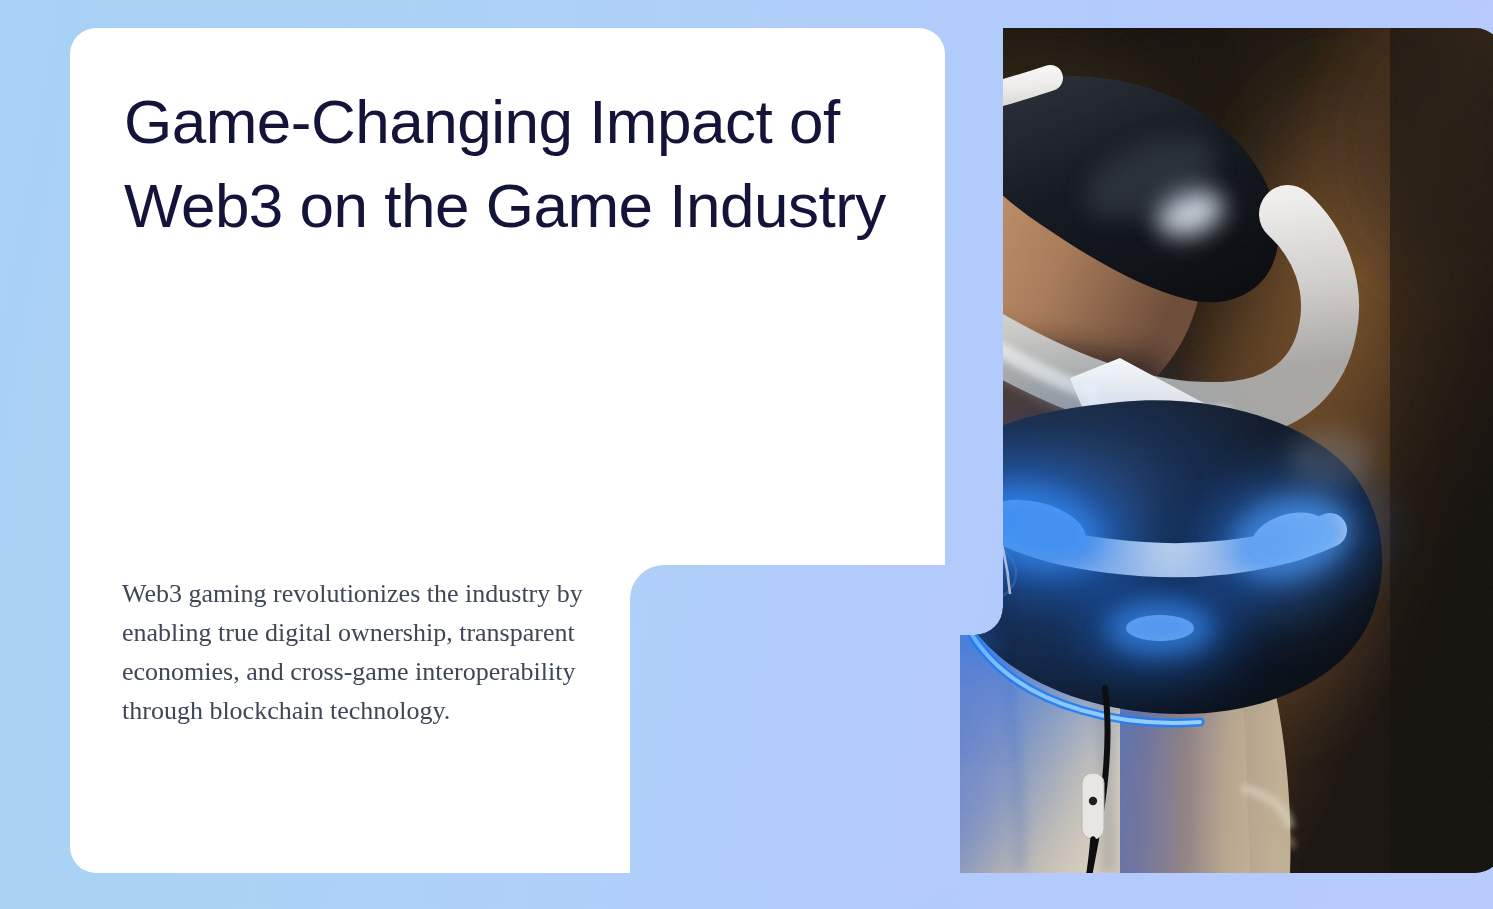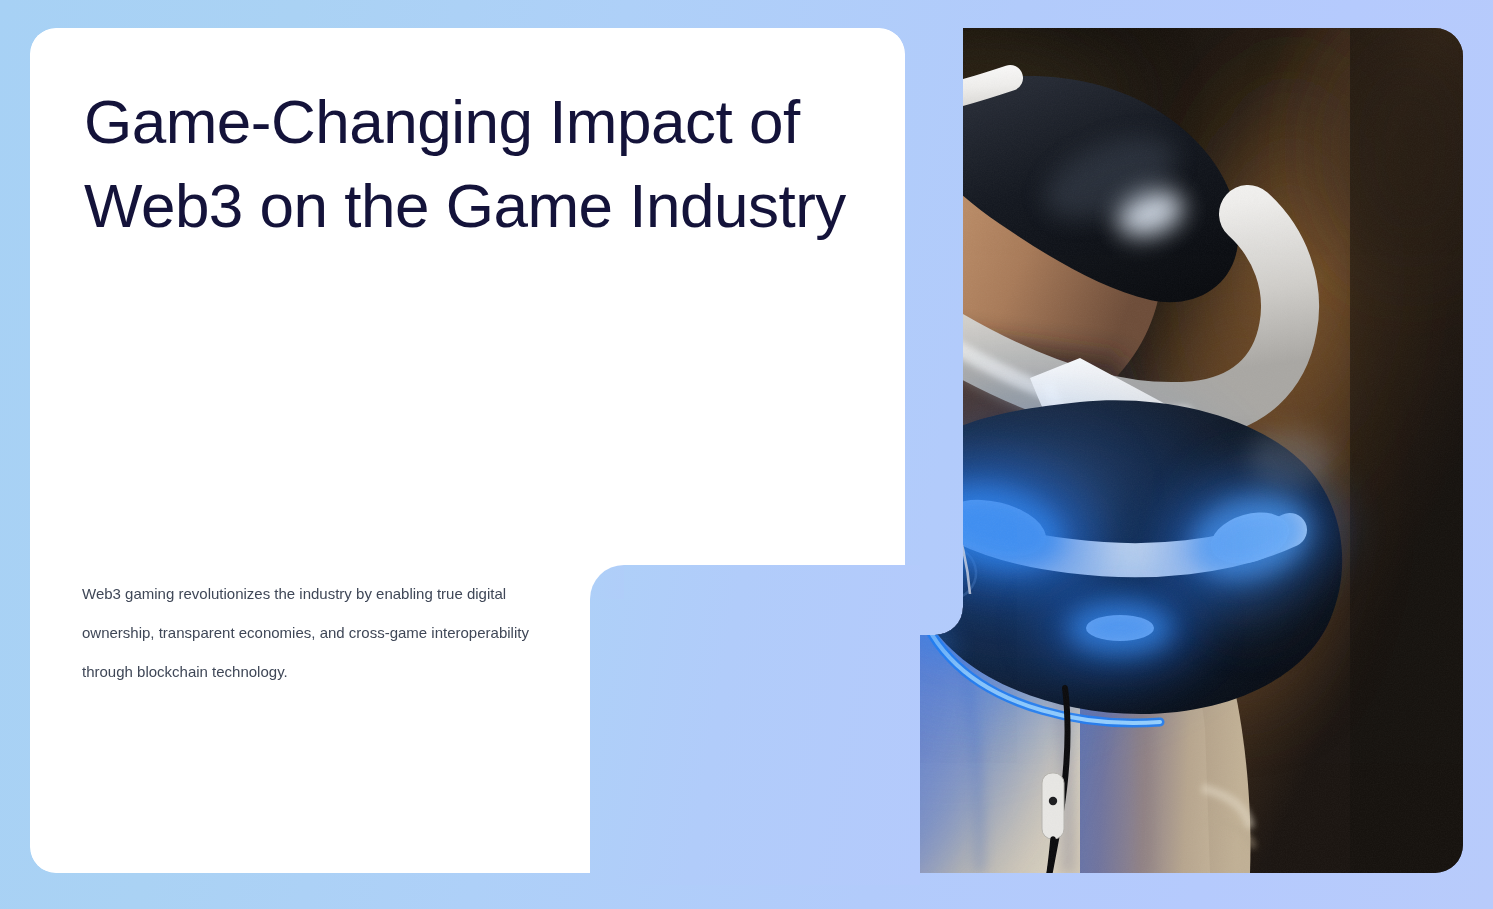--- a/index.html
+++ b/index.html
@@ -12,20 +12,21 @@
   body {
     font-family:"Liberation Sans", sans-serif;
     background:linear-gradient(100deg, #a7d1f5 0%, #aad2f4 18%, #aed0f8 38%, #b2cbfb 62%, #b5cafd 82%, #b8cbfb 100%);
     position:relative;
   }
 
   
   #slide {
     position:absolute;
     inset:0;
+    margin-left:40px;
   }
 
   
   #text-card {
     position:absolute;
     left:30px; top:28px;
     width:875px; height:845px;
     background:#ffffff;
     border-radius:26px;
   }
@@ -79,25 +80,26 @@
     letter-spacing:-0.5px;
     font-weight:400;
     color:#14133a;
     z-index:4;
   }
 
   #subcopy {
     position:absolute;
     left:82px; top:574px;
     width:500px;
-    font-size:15px;
+    font-size:26px;
     line-height:39px;
     font-weight:400;
     color:#3f4757;
     z-index:4;
+    font-family:Liberation Serif, serif;
   }
 
   
   #photo-panel {
     position:absolute;
     left:650px; top:28px;
     width:813px; height:845px;
     z-index:2;
   }
   #photo-clip {

